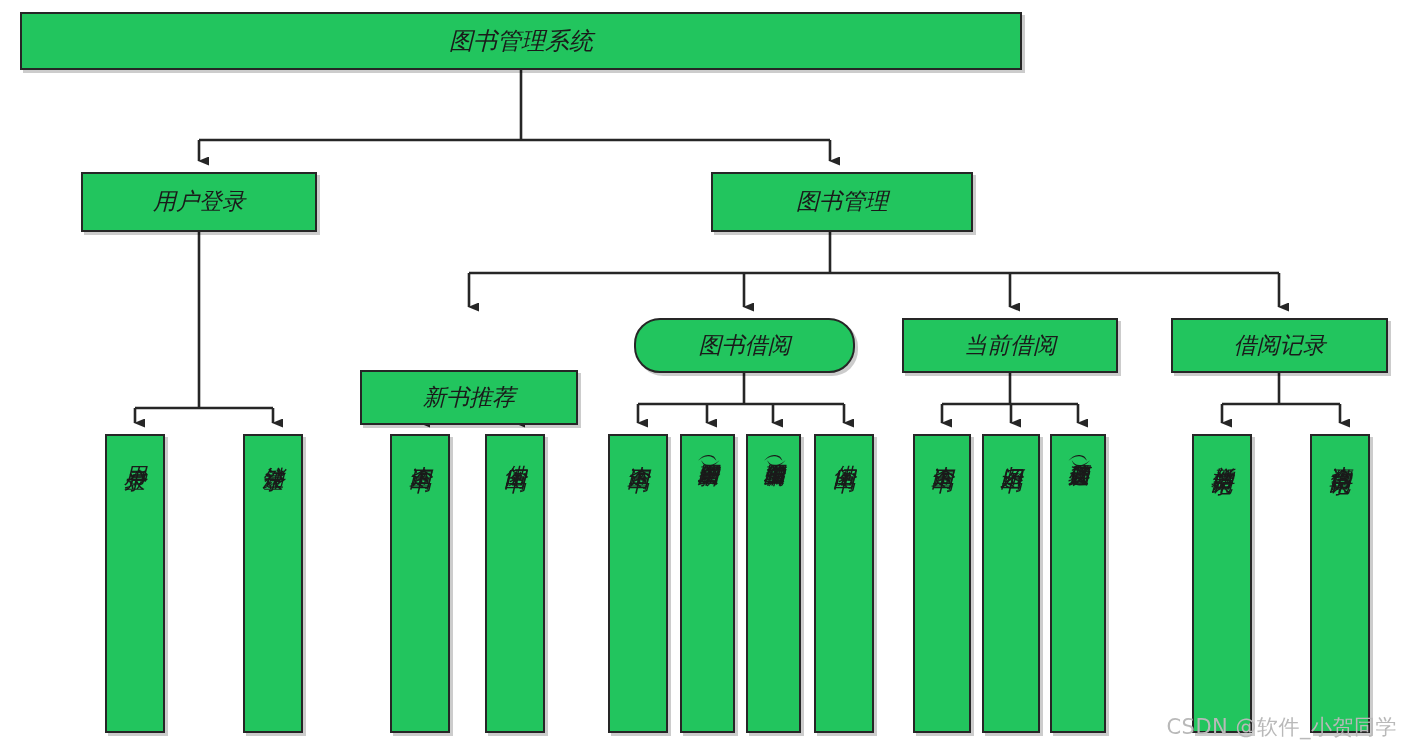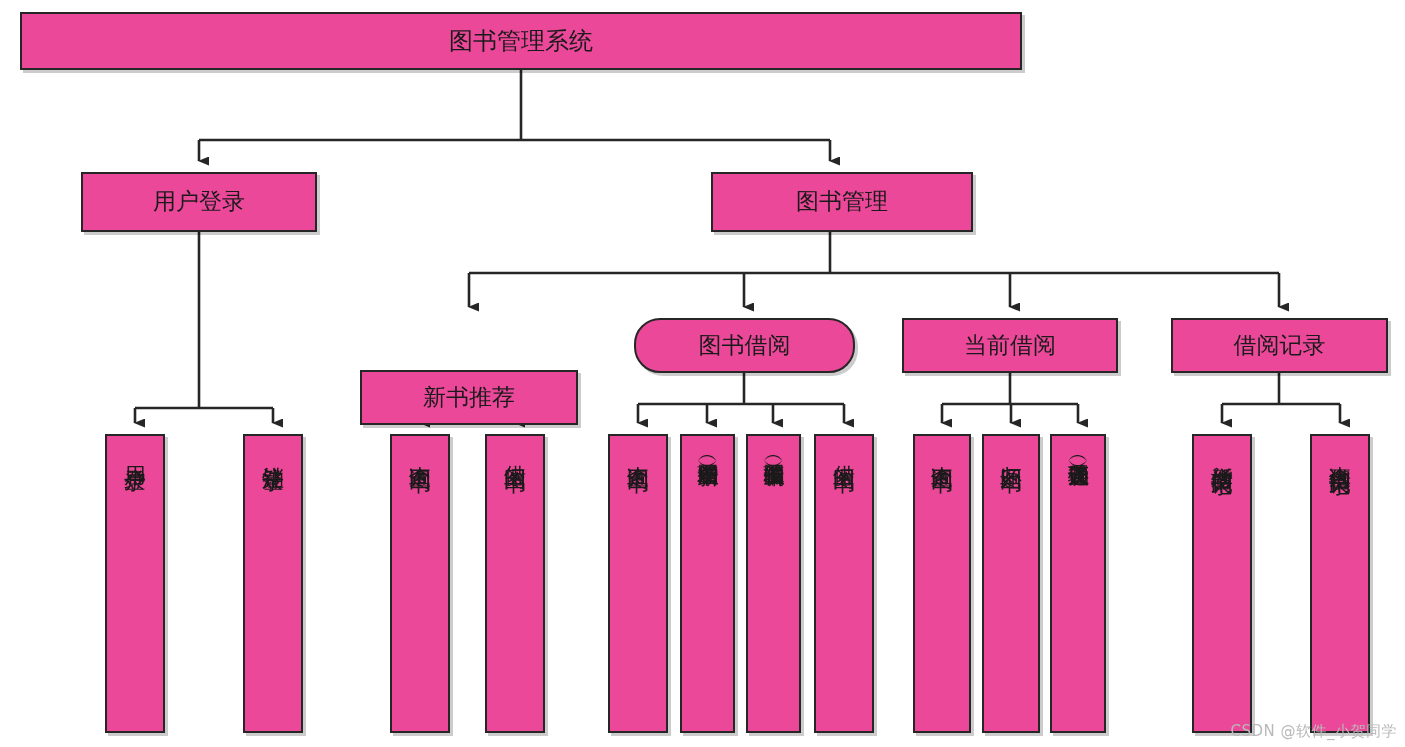--- a/index.html
+++ b/index.html
@@ -20,26 +20,27 @@
     left: 0;
     top: 0;
     width: 1405px;
     height: 747px;
     pointer-events: none;
   }
   .node {
     position: absolute;
     box-sizing: border-box;
     border: 2px solid #262626;
-    background: #ec4899;
+    background: #22c55e;
     box-shadow: 3px 3px 0 rgba(0,0,0,0.20);
     display: flex;
     align-items: center;
     justify-content: center;
     color: #1a1a1a;
+    font-style: italic;
   }
   .node .label {
     display: block;
     text-align: center;
     line-height: 1.18;
     white-space: pre-wrap;
   }
   
   .node.h .label {
     font-size: 23px;
@@ -61,21 +62,21 @@
     line-height: 1;
   }
   .node.v.compact .label {
     font-size: 21px;
     letter-spacing: 0px;
   }
   .watermark {
     position: absolute;
     right: 8px;
     bottom: 6px;
-    font-size: 15px;
+    font-size: 21px;
     color: #b9b9b9;
     letter-spacing: 0.5px;
     white-space: nowrap;
     user-select: none;
   }
 </style>
 </head>
 <body>
 
 <div id="canvas">

